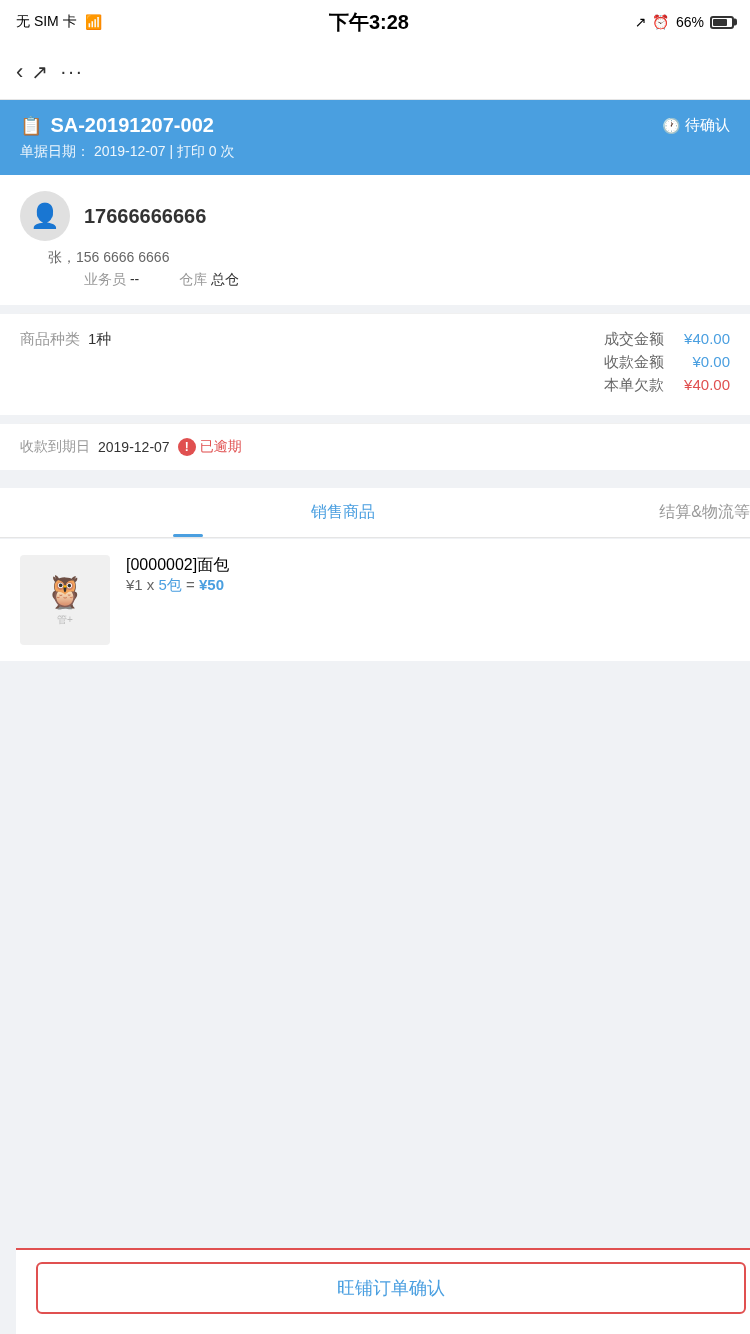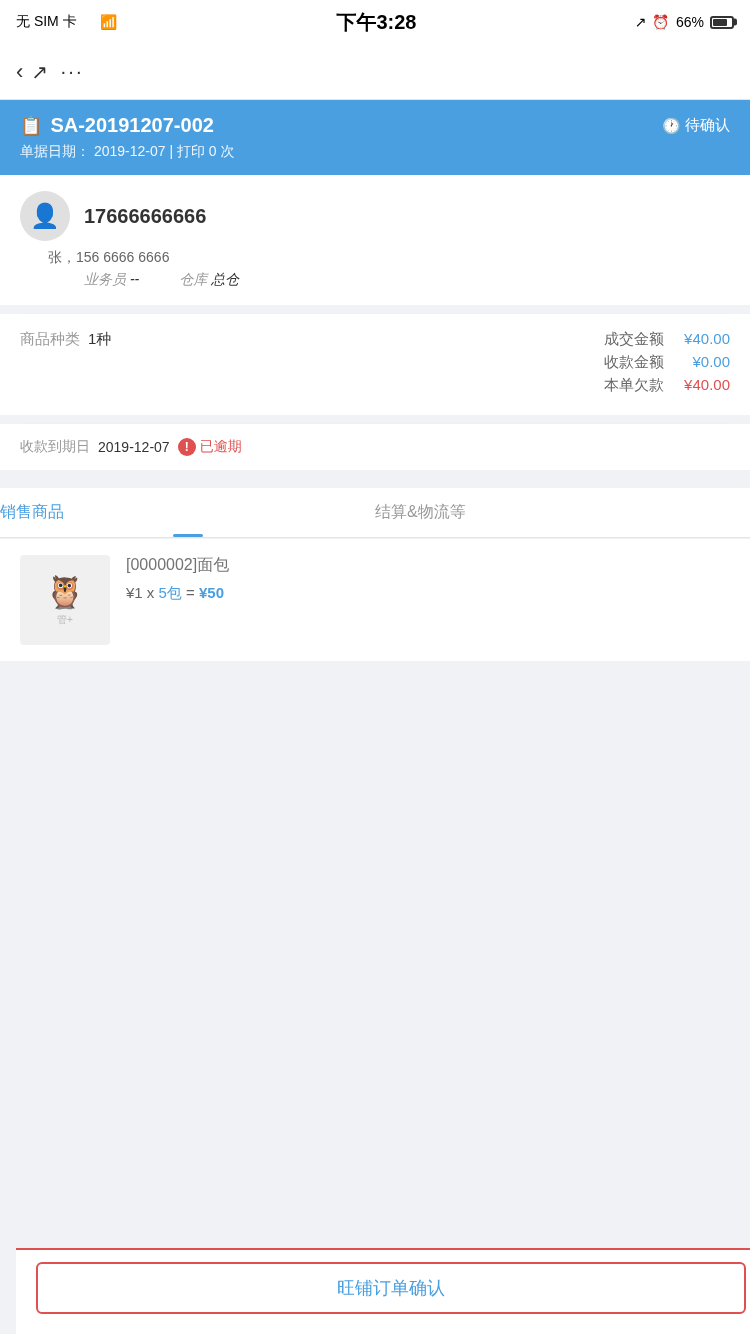--- a/index.html
+++ b/index.html
@@ -20,21 +20,21 @@
       display: flex;
       align-items: center;
       justify-content: space-between;
       padding: 0 16px;
       font-size: 15px;
       font-weight: 500;
     }
     .status-bar-left {
       display: flex;
       align-items: center;
-      gap: 24px;
+      gap: 9px;
       font-size: 14px;
     }
     .status-bar-center {
       font-size: 20px;
       font-weight: 600;
     }
     .status-bar-right {
       display: flex;
       align-items: center;
       gap: 6px;
@@ -182,21 +182,20 @@
       color: #666;
       margin-left: 28px;
       margin-bottom: 4px;
     }
     .customer-attrs {
       display: flex;
       gap: 40px;
       margin-left: 64px;
       font-size: 14px;
       color: #666;
-      font-style: italic;
     }
     .customer-attr-label {
       color: #999;
     }
     .customer-attr-value {
       color: #333;
     }
 
     
     .divider {
@@ -294,21 +293,21 @@
     }
 
     
     .tabs {
       background: #fff;
       display: flex;
       border-bottom: 1px solid #e5e5e5;
     }
     .tab {
       flex: 1;
-      text-align: left;
+      text-align: right;
       padding: 14px 0;
       font-size: 16px;
       color: #999;
       cursor: pointer;
       position: relative;
     }
     .tab.active {
       color: #4a9fe0;
     }
     .tab.active::after {
@@ -355,22 +354,22 @@
     .product-thumb-logo .brand-text {
       font-size: 10px;
       color: #bbb;
       margin-top: 2px;
     }
     .product-info {
       flex: 1;
     }
     .product-name {
       font-size: 16px;
-      color: #737373;
-      margin-bottom: 8px;
+      color: #000000;
+      margin-bottom: 0;
     }
     .product-price-row {
       font-size: 15px;
       color: #666;
     }
     .product-price-row .qty-highlight {
       color: #4a9fe0;
       font-weight: 400;
     }
     .product-price-row .total-highlight {

